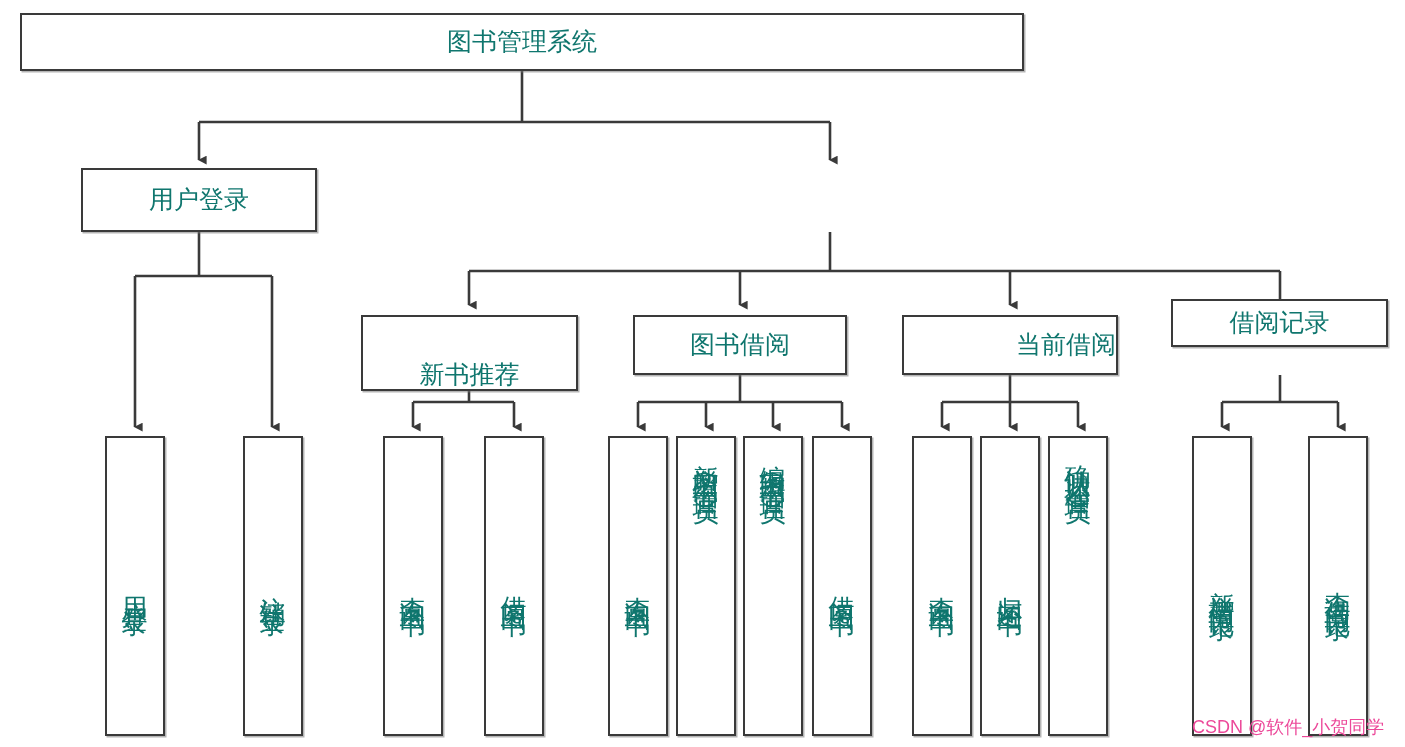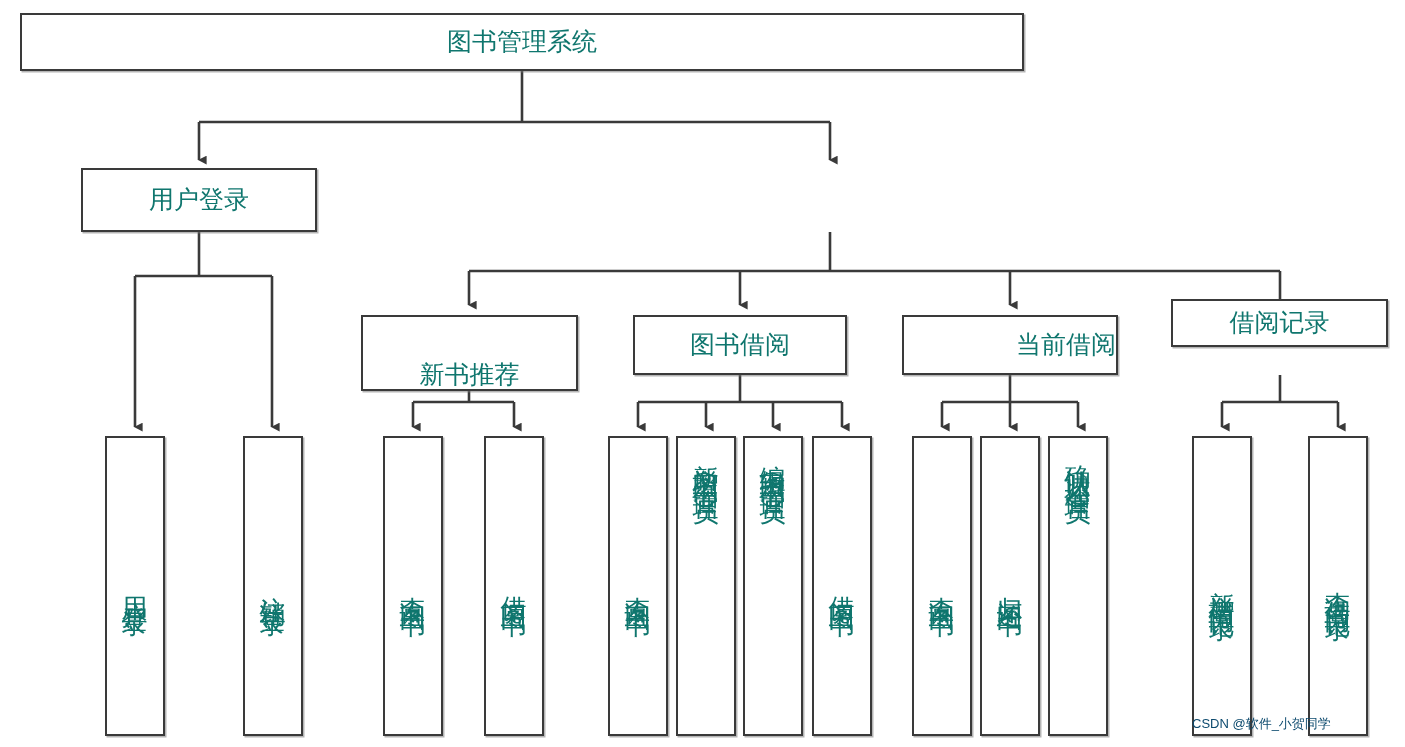--- a/index.html
+++ b/index.html
@@ -64,22 +64,22 @@
     line-height: 1;
     white-space: nowrap;
     margin: 0 auto;
   }
   .node-box.vert.center-text {
     align-items: center;
     padding-top: 0;
   }
   .watermark {
     position: absolute;
-    color: #0c4a6e;
-    font-size: 13px;
+    color: #ec4899;
+    font-size: 18px;
     font-family: "Liberation Sans", "DejaVu Sans", sans-serif;
     white-space: nowrap;
     z-index: 3;
     pointer-events: none;
   }
 </style>
 </head>
 <body>
 
 <div id="diagram-canvas">

